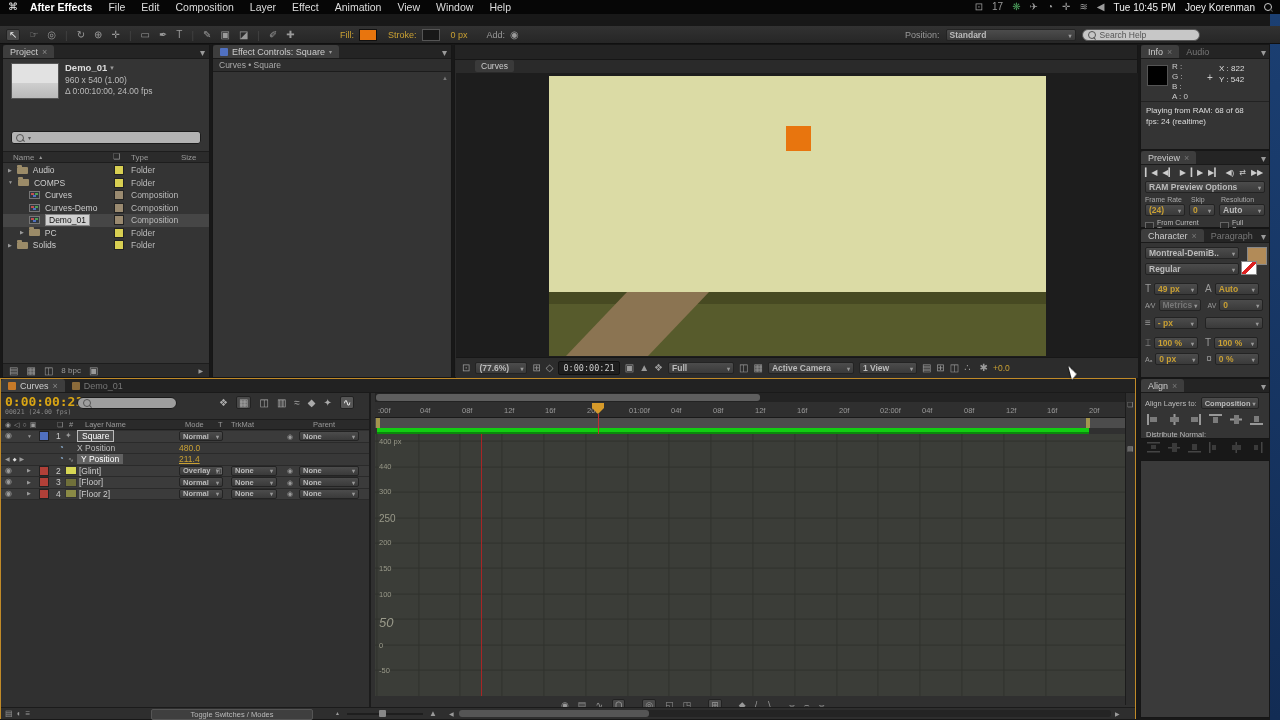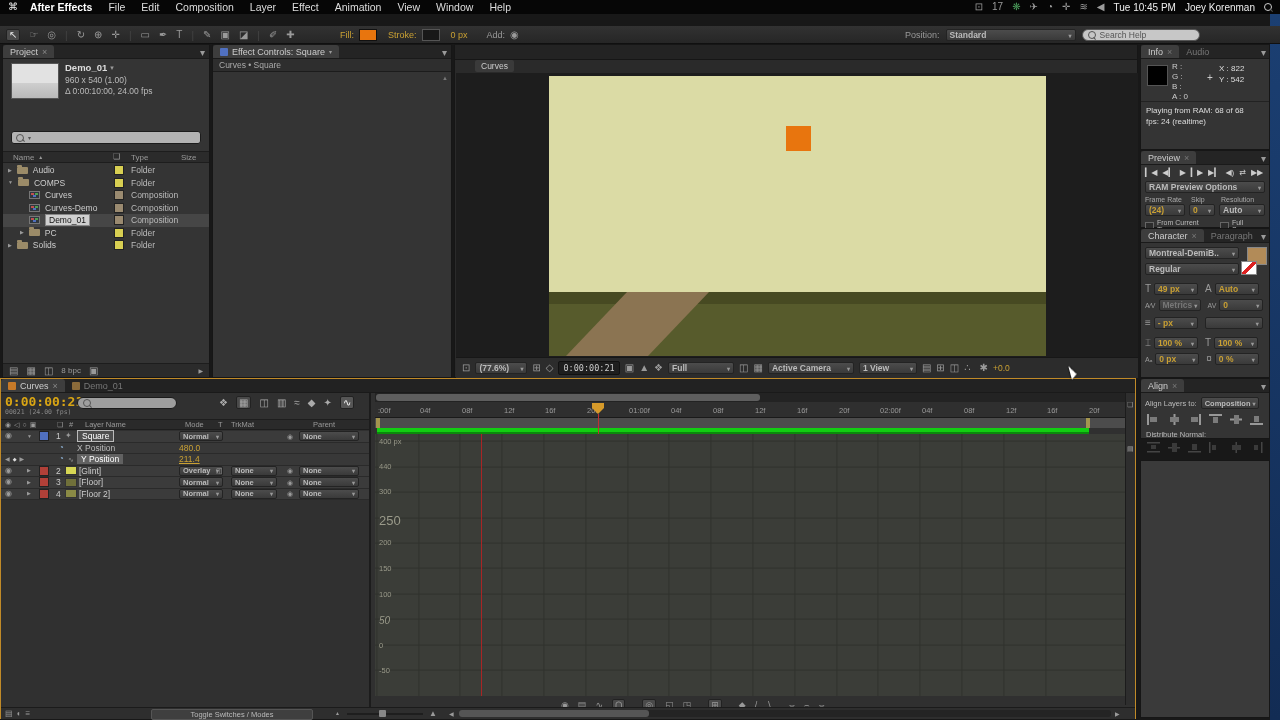--- a/index.html
+++ b/index.html
@@ -671,25 +671,25 @@
 
     <div class="a" style="left:591px;top:24px;width:12px;height:11px;background:#d69a2a;clip-path:polygon(0 0,100% 0,100% 45%,50% 100%,0 45%);"></div>
     <div class="a" style="left:597px;top:35px;width:1px;height:20px;background:#c03030;"></div>
 
     <div class="a" style="left:374px;top:55px;width:750px;height:262px;background:#3b3d38;
                 background-image:repeating-linear-gradient(90deg,transparent 0 40.8px,#2f312c 40.8px 41.8px),repeating-linear-gradient(180deg,transparent 0 24.4px,#2f312c 24.4px 25.4px);
                 background-position:-39.6px -17.4px;">
       <span class="a" style="left:4px;top:3px;font-size:7.5px;color:#9a9a8a;">400 px</span>
       <span class="a" style="left:4px;top:28px;font-size:7.5px;color:#9a9a8a;">440</span>
       <span class="a" style="left:4px;top:53px;font-size:7.5px;color:#9a9a8a;">300</span>
-      <span class="a" style="left:4px;top:79px;font-size:13px;color:#9a9a8a;">250</span>
+      <span class="a" style="left:4px;top:79px;font-size:10px;color:#9a9a8a;">250</span>
       <span class="a" style="left:4px;top:104px;font-size:7.5px;color:#9a9a8a;">200</span>
       <span class="a" style="left:4px;top:130px;font-size:7.5px;color:#9a9a8a;">150</span>
       <span class="a" style="left:4px;top:156px;font-size:7.5px;color:#9a9a8a;">100</span>
-      <span class="a" style="left:4px;top:181px;font-size:10px;color:#9a9a8a;font-style:italic;">50</span>
+      <span class="a" style="left:4px;top:181px;font-size:13px;color:#9a9a8a;font-style:italic;">50</span>
       <span class="a" style="left:4px;top:207px;font-size:7.5px;color:#9a9a8a;">0</span>
       <span class="a" style="left:4px;top:232px;font-size:7.5px;color:#9a9a8a;">-50</span>
       <div class="a" style="left:106px;top:0;width:1px;height:262px;background:#a82525;"></div>
     </div>
 
     <div class="r a" style="left:560px;top:320px;gap:9px;color:#999;font-size:9px;">
       <span>◉</span>
       <span>▤</span>
       <span>∿</span>
       <span class="boxed">⋂</span>

